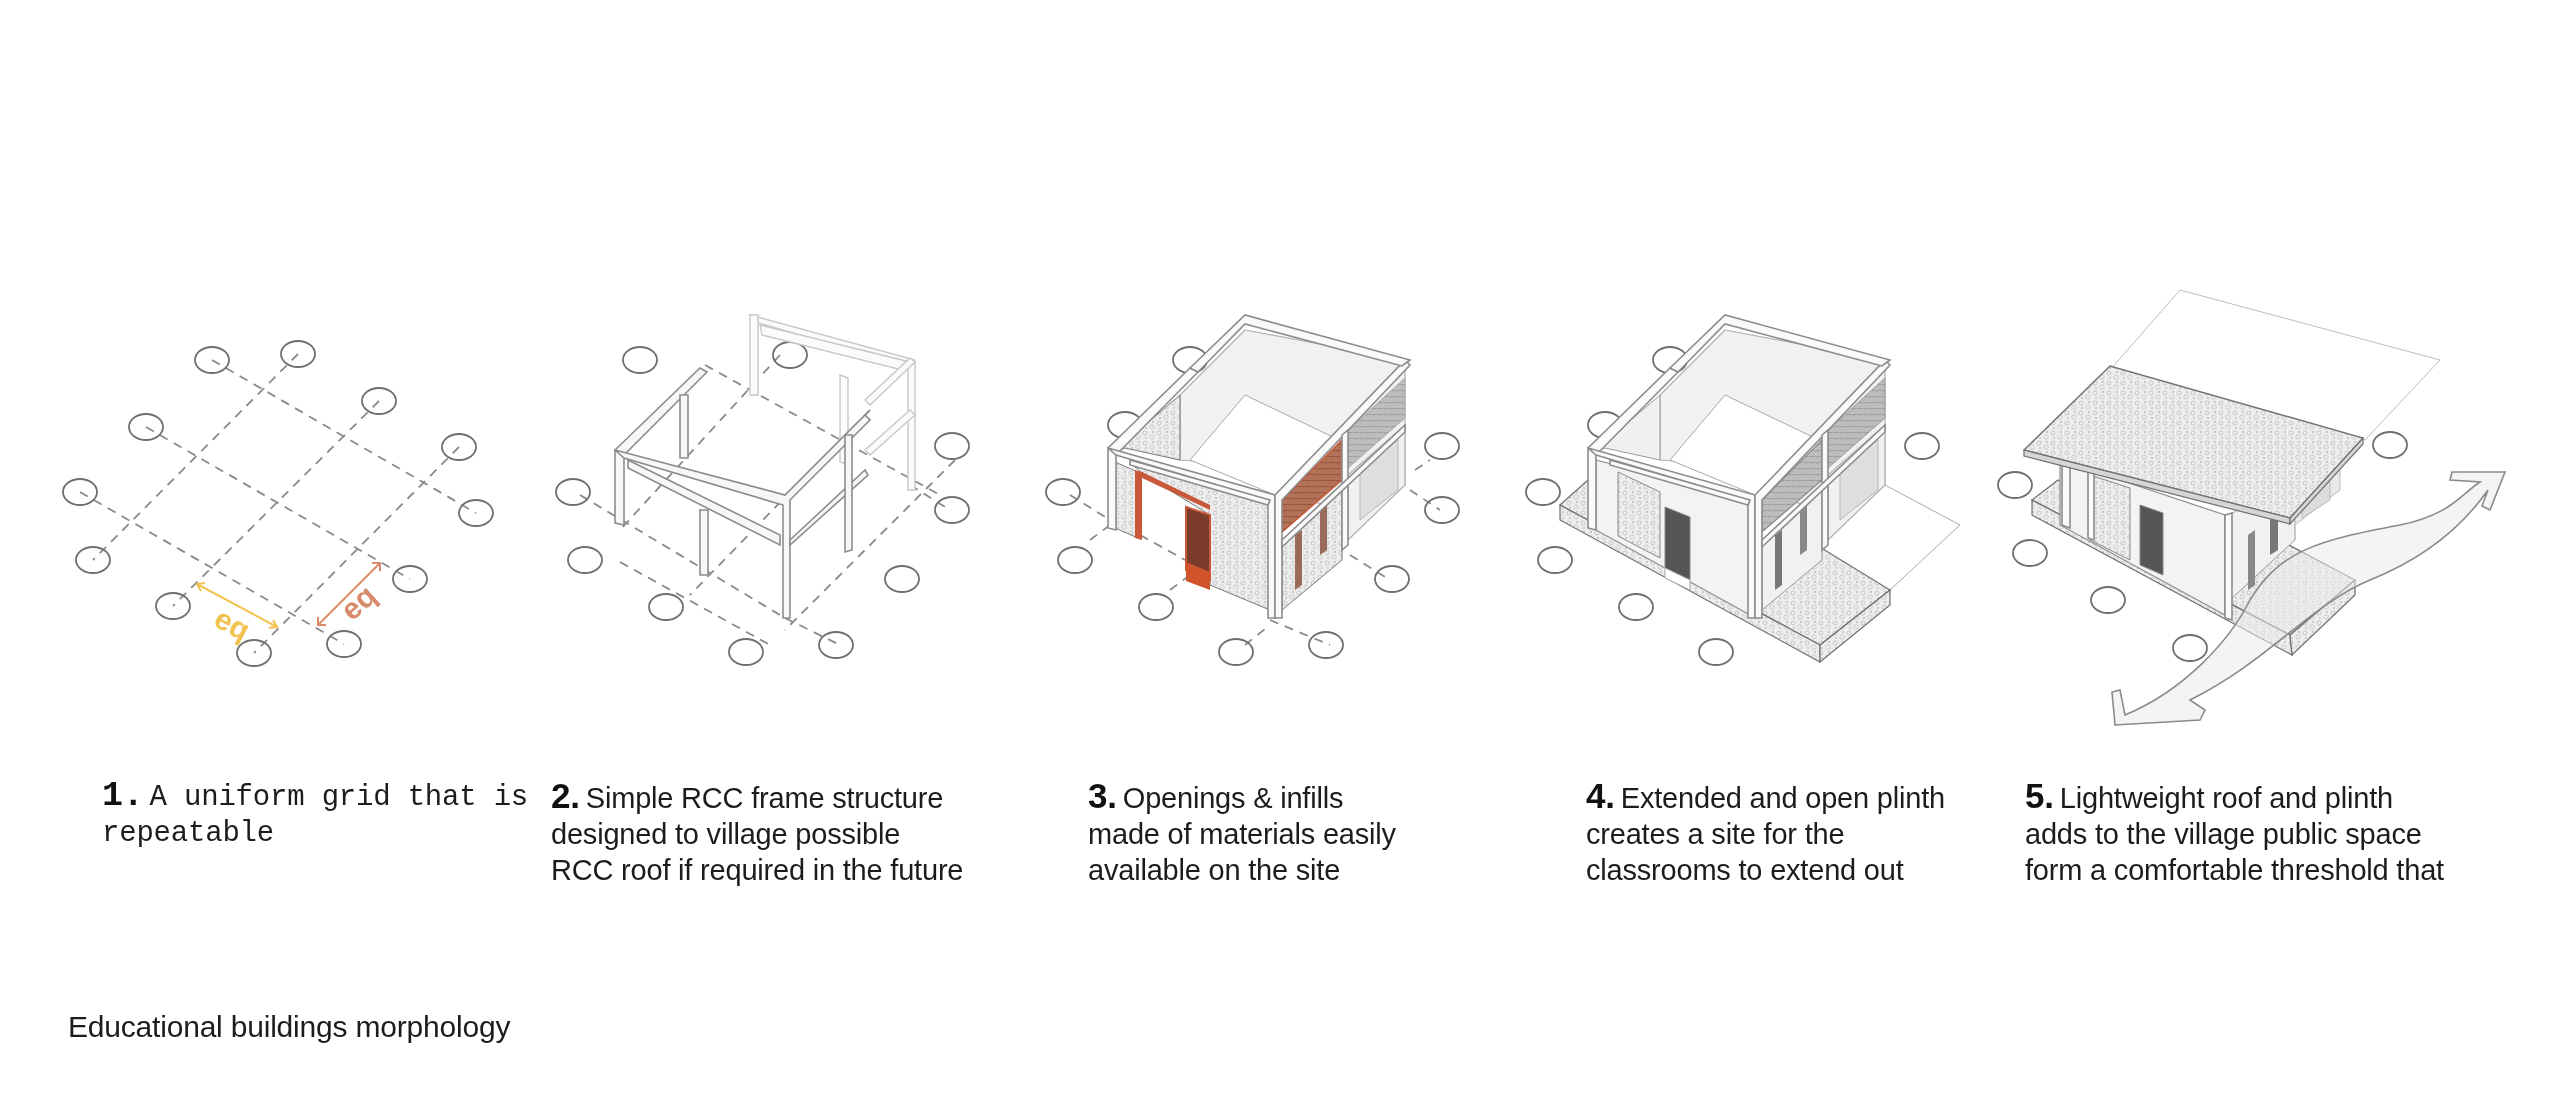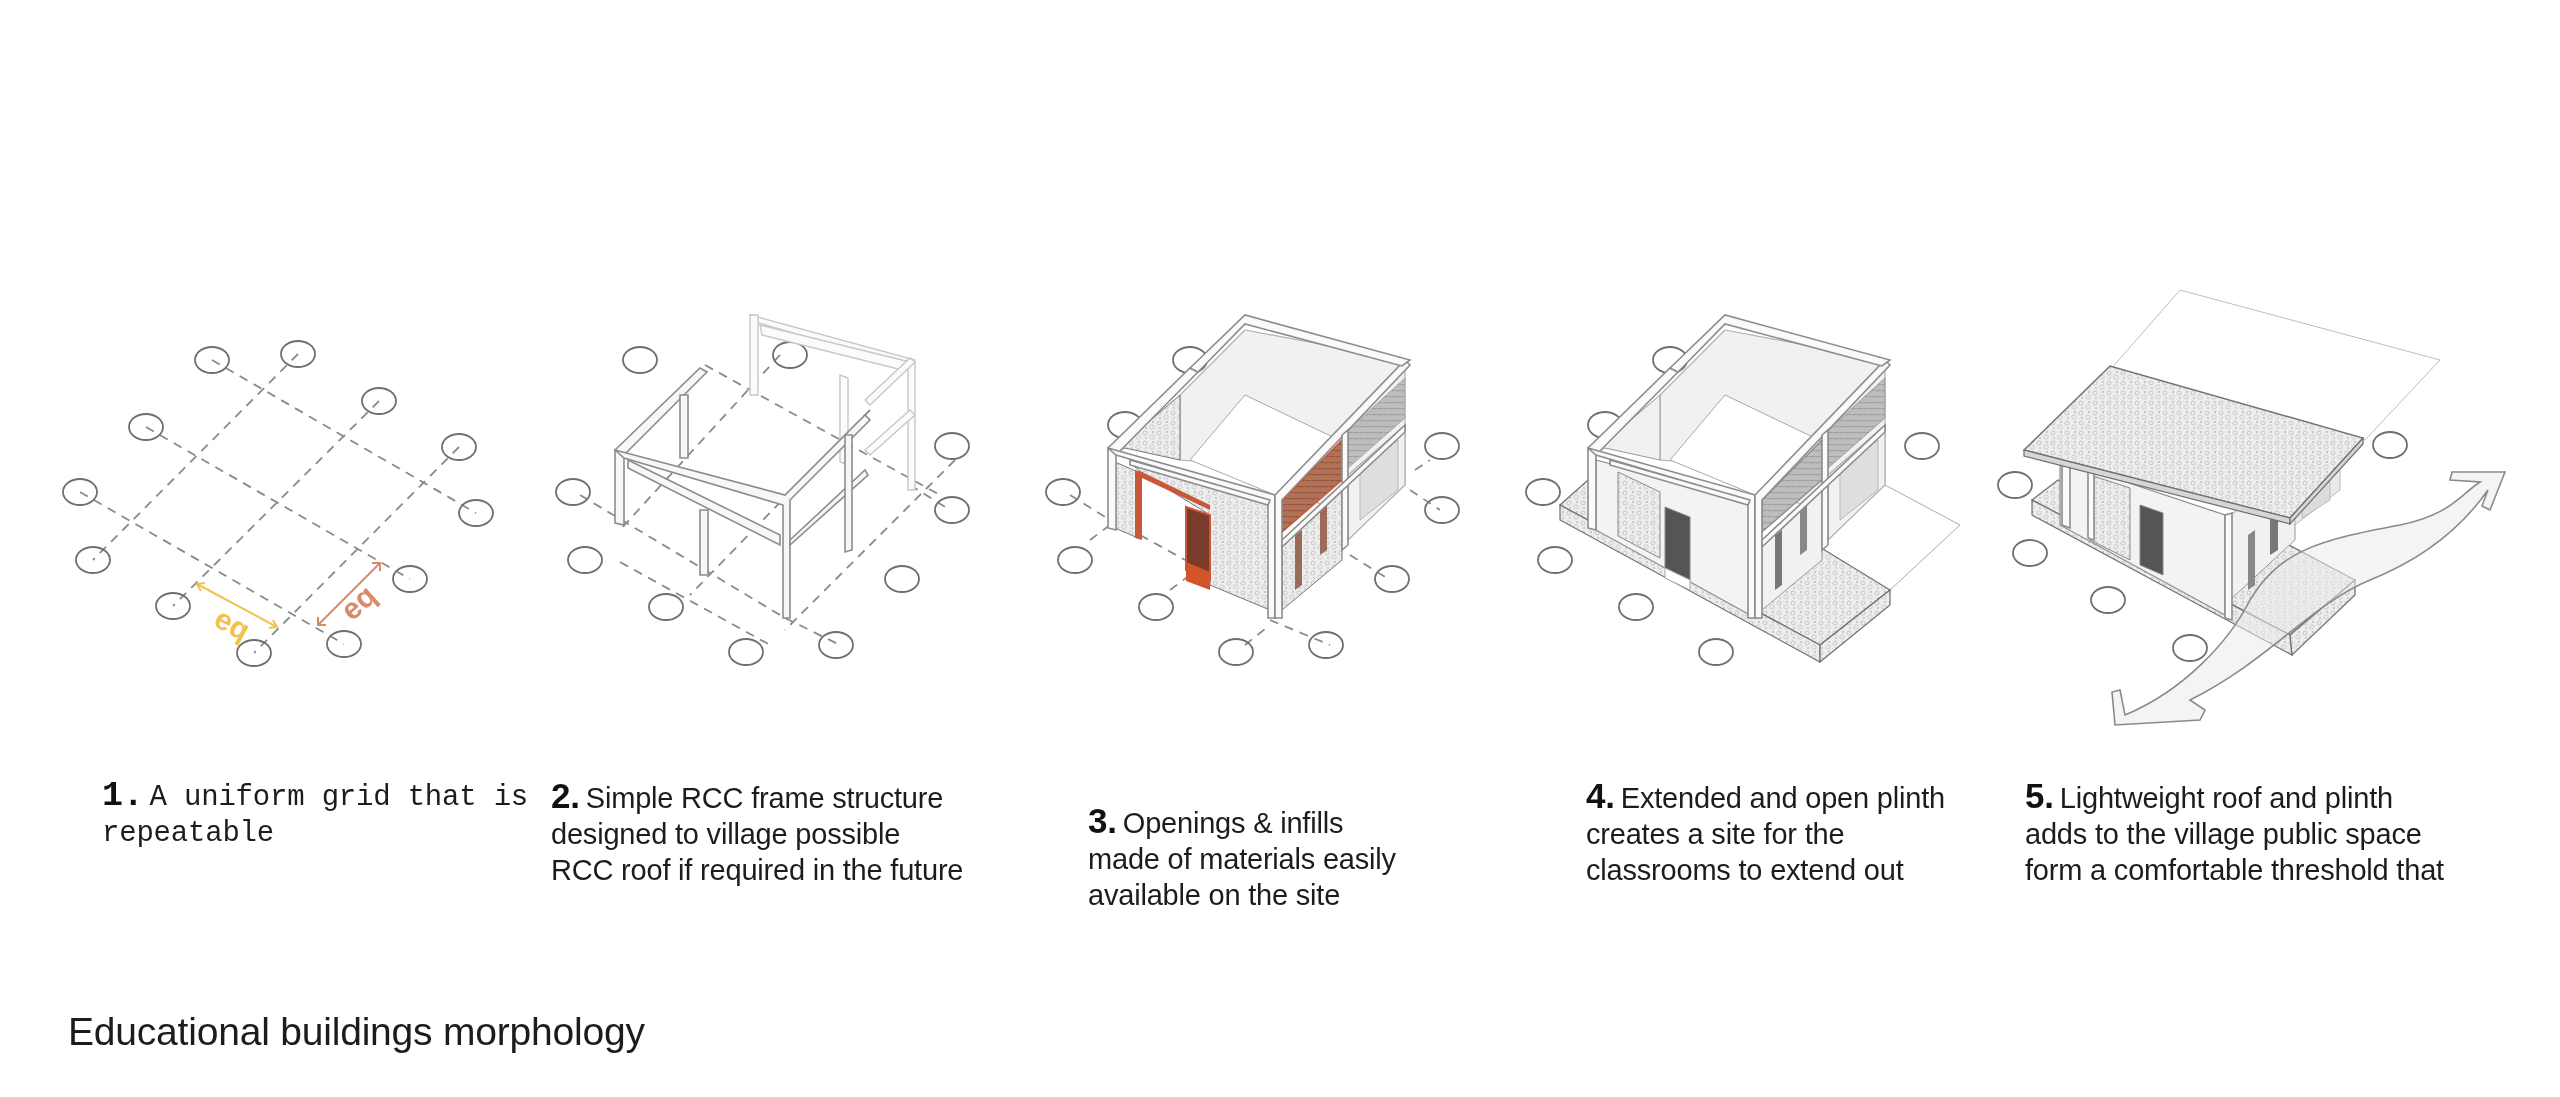--- a/index.html
+++ b/index.html
@@ -2,21 +2,21 @@
 <html><head>
 <meta charset="utf-8">
 <style>
   html, body { margin: 0; padding: 0; background: #ffffff; }
   body { width: 2560px; height: 1097px; position: relative; overflow: hidden;
          font-family: "Liberation Sans", "DejaVu Sans", sans-serif; color: #1a1a1a; }
   .drawing { position: absolute; }
   .drawing svg { display: block; overflow: visible; }
   .caption { position: absolute; top: 778px; font-size: 29px; line-height: 36px; color: #1c1c1c; letter-spacing: -0.2px; }
   .caption .num { font-weight: 700; font-size: 35px; margin-right: 6px; color: #111; }
-  .title { position: absolute; left: 68px; top: 1010px; font-size: 39px; color: #1c1c1c; letter-spacing: -0.2px; }
+  .title { position: absolute; left: 68px; top: 1010px; font-size: 30px; color: #1c1c1c; letter-spacing: -0.2px; }
   .pillar { fill: none; stroke: #6f6f6f; stroke-width: 1.8; }
   .grid { stroke: #8a8a8a; stroke-width: 1.8; stroke-dasharray: 9 7; fill: none; }
   .frame { fill: #f7f7f7; stroke: #8c8c8c; stroke-width: 1.6; }
   .frame-faint { fill: #fbfbfb; stroke: #c8c8c8; stroke-width: 1.4; }
   .wall-light { fill: #f1f1f1; stroke: #b0b0b0; stroke-width: 1.2; }
 </style>
 </head>
 <body>
 
 <svg width="0" height="0" style="position:absolute">
@@ -275,21 +275,21 @@
   <div><span class="num">1.</span><span>A uniform grid that is</span></div>
   <div>repeatable</div>
 </div>
 
 <div class="caption" style="left:551px;">
   <div><span class="num">2.</span><span>Simple RCC frame structure</span></div>
   <div>designed to village possible</div>
   <div>RCC roof if required in the future</div>
 </div>
 
-<div class="caption" style="left:1088px;margin-top:25px;">
+<div class="caption" style="left:1088px;">
   <div><span class="num">3.</span><span>Openings &amp; infills</span></div>
   <div>made of materials easily</div>
   <div>available on the site</div>
 </div>
 
 <div class="caption" style="left:1586px;">
   <div><span class="num">4.</span><span>Extended and open plinth</span></div>
   <div>creates a site for the</div>
   <div>classrooms to extend out</div>
 </div>

